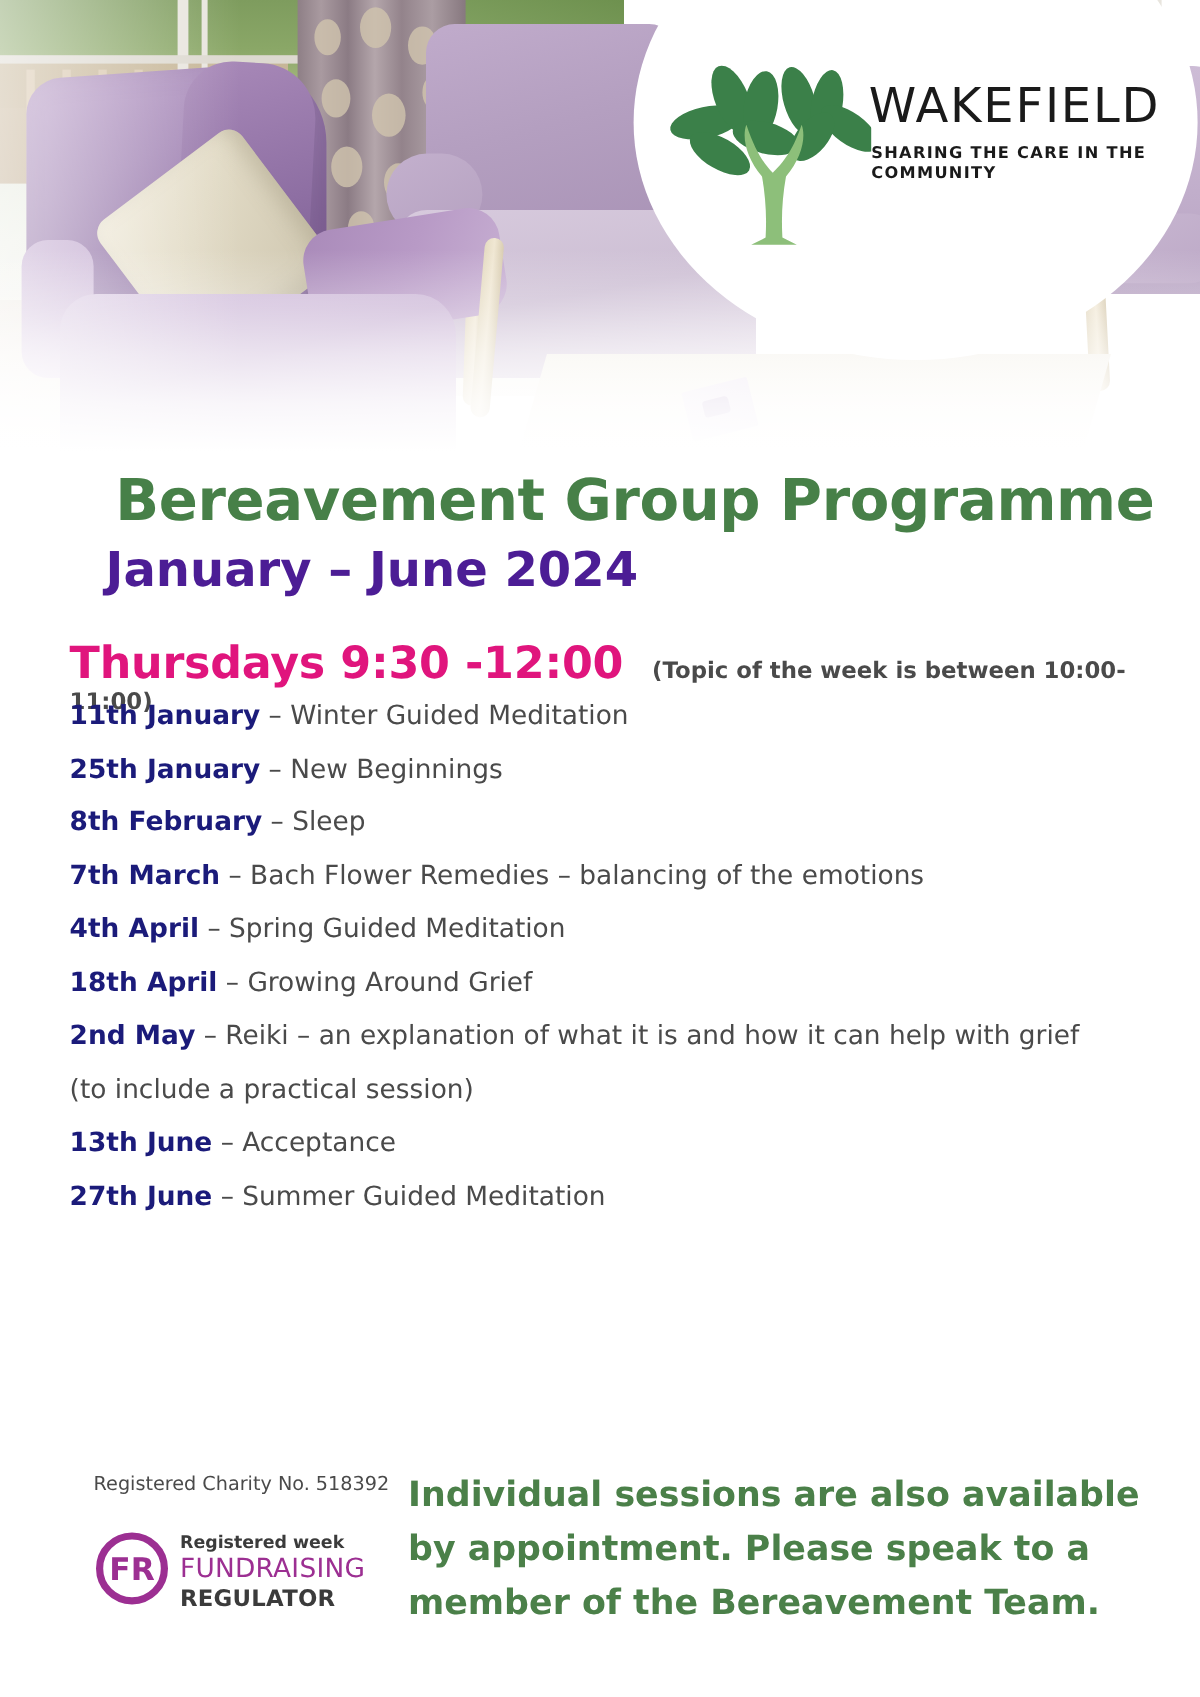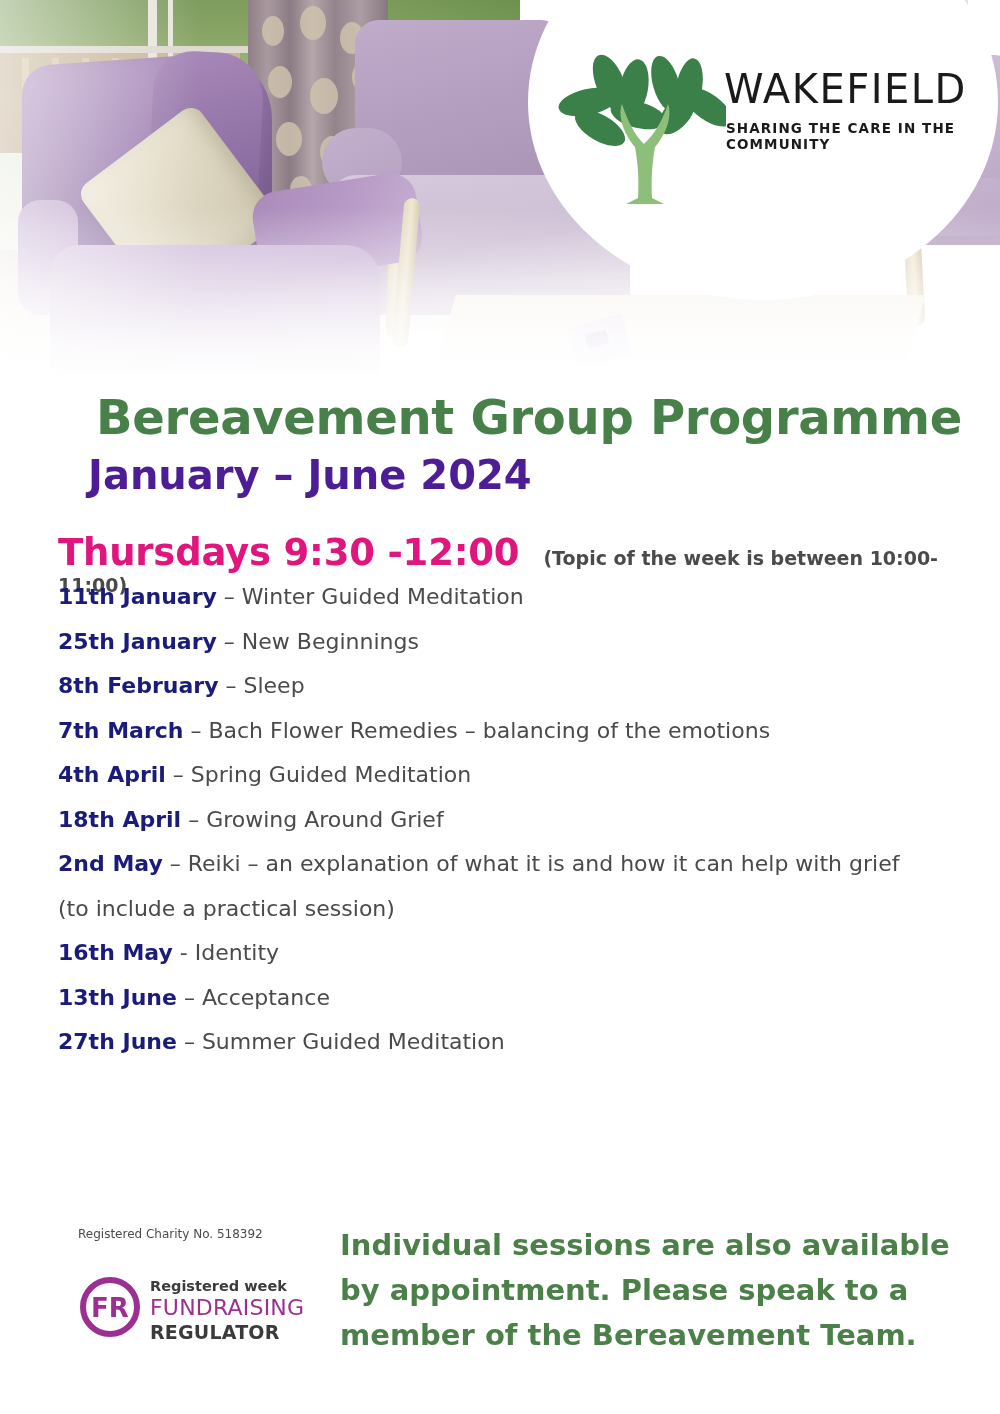--- a/index.html
+++ b/index.html
@@ -112,21 +112,21 @@
   .time-note{font-size:19px;font-weight:700;color:#4a4a4a;font-family:"DejaVu Sans", sans-serif;
     margin-left:24px;vertical-align:baseline;}
 
   .sessions{position:absolute;left:58px;top:584px;width:930px;}
   .srow{height:44.5px;white-space:nowrap;font-size:0;}
   .sdate{font-size:22px;font-weight:700;color:#1b1b7a;font-family:"DejaVu Sans", sans-serif;}
   .sdesc{font-size:22px;font-weight:400;color:#4a4a4a;font-family:"DejaVu Sans", sans-serif;}
   .scont{font-size:22px;font-weight:400;color:#4a4a4a;font-family:"DejaVu Sans", sans-serif;}
 
   
-  .charity{position:absolute;left:78px;top:1227px;font-size:12px;color:#4a4a4a;
+  .charity{position:absolute;left:78px;top:1227px;font-size:16px;color:#4a4a4a;
     font-family:"DejaVu Sans", sans-serif;font-weight:400;}
   .fr-logo{position:absolute;left:78px;top:1275px;width:230px;height:76px;}
   .fr-text{position:absolute;left:72px;top:2px;}
   .fr-reg{font-size:14.5px;font-weight:700;color:#3b3b3b;font-family:"DejaVu Sans", sans-serif;line-height:18px;}
   .fr-fund{font-size:22px;font-weight:400;color:#9C2F92;font-family:"DejaVu Sans", sans-serif;
     line-height:25px;letter-spacing:.2px;}
   .fr-regu{font-size:19px;font-weight:700;color:#3b3b3b;font-family:"DejaVu Sans", sans-serif;
     line-height:25px;letter-spacing:.2px;}
 
   .callout{position:absolute;left:340px;top:1223px;width:640px;font-size:29px;font-weight:700;
@@ -239,21 +239,20 @@
 
     <div class="sessions" id="sessions-list">
         <div class="srow"><span class="sdate">11th January</span><span class="sdesc"> – Winter Guided Meditation</span></div>
         <div class="srow"><span class="sdate">25th January</span><span class="sdesc"> – New Beginnings</span></div>
         <div class="srow"><span class="sdate">8th February</span><span class="sdesc"> – Sleep</span></div>
         <div class="srow"><span class="sdate">7th March</span><span class="sdesc"> – Bach Flower Remedies – balancing of the emotions</span></div>
         <div class="srow"><span class="sdate">4th April</span><span class="sdesc"> – Spring Guided Meditation</span></div>
         <div class="srow"><span class="sdate">18th April</span><span class="sdesc"> – Growing Around Grief</span></div>
         <div class="srow"><span class="sdate">2nd May</span><span class="sdesc"> – Reiki – an explanation of what it is and how it can help with grief</span></div>
         <div class="srow"><span class="scont">(to include a practical session)</span></div>
-        <div class="srow"><span class="sdate">16th May</span><span class="sdesc"> - Identity</span></div>
         <div class="srow"><span class="sdate">13th June</span><span class="sdesc"> – Acceptance</span></div>
         <div class="srow"><span class="sdate">27th June</span><span class="sdesc"> – Summer Guided Meditation</span></div>
       </div>
 
     <div class="charity">Registered Charity No. 518392</div>
 
     <div class="fr-logo">
       <svg width="64" height="64" viewBox="0 0 64 64">
         <circle cx="32" cy="32" r="27" fill="none" stroke="#9C2F92" stroke-width="6"></circle>
         <text x="32" y="42" text-anchor="middle" font-family="DejaVu Sans, sans-serif" font-size="26" font-weight="700" fill="#9C2F92">FR</text>

